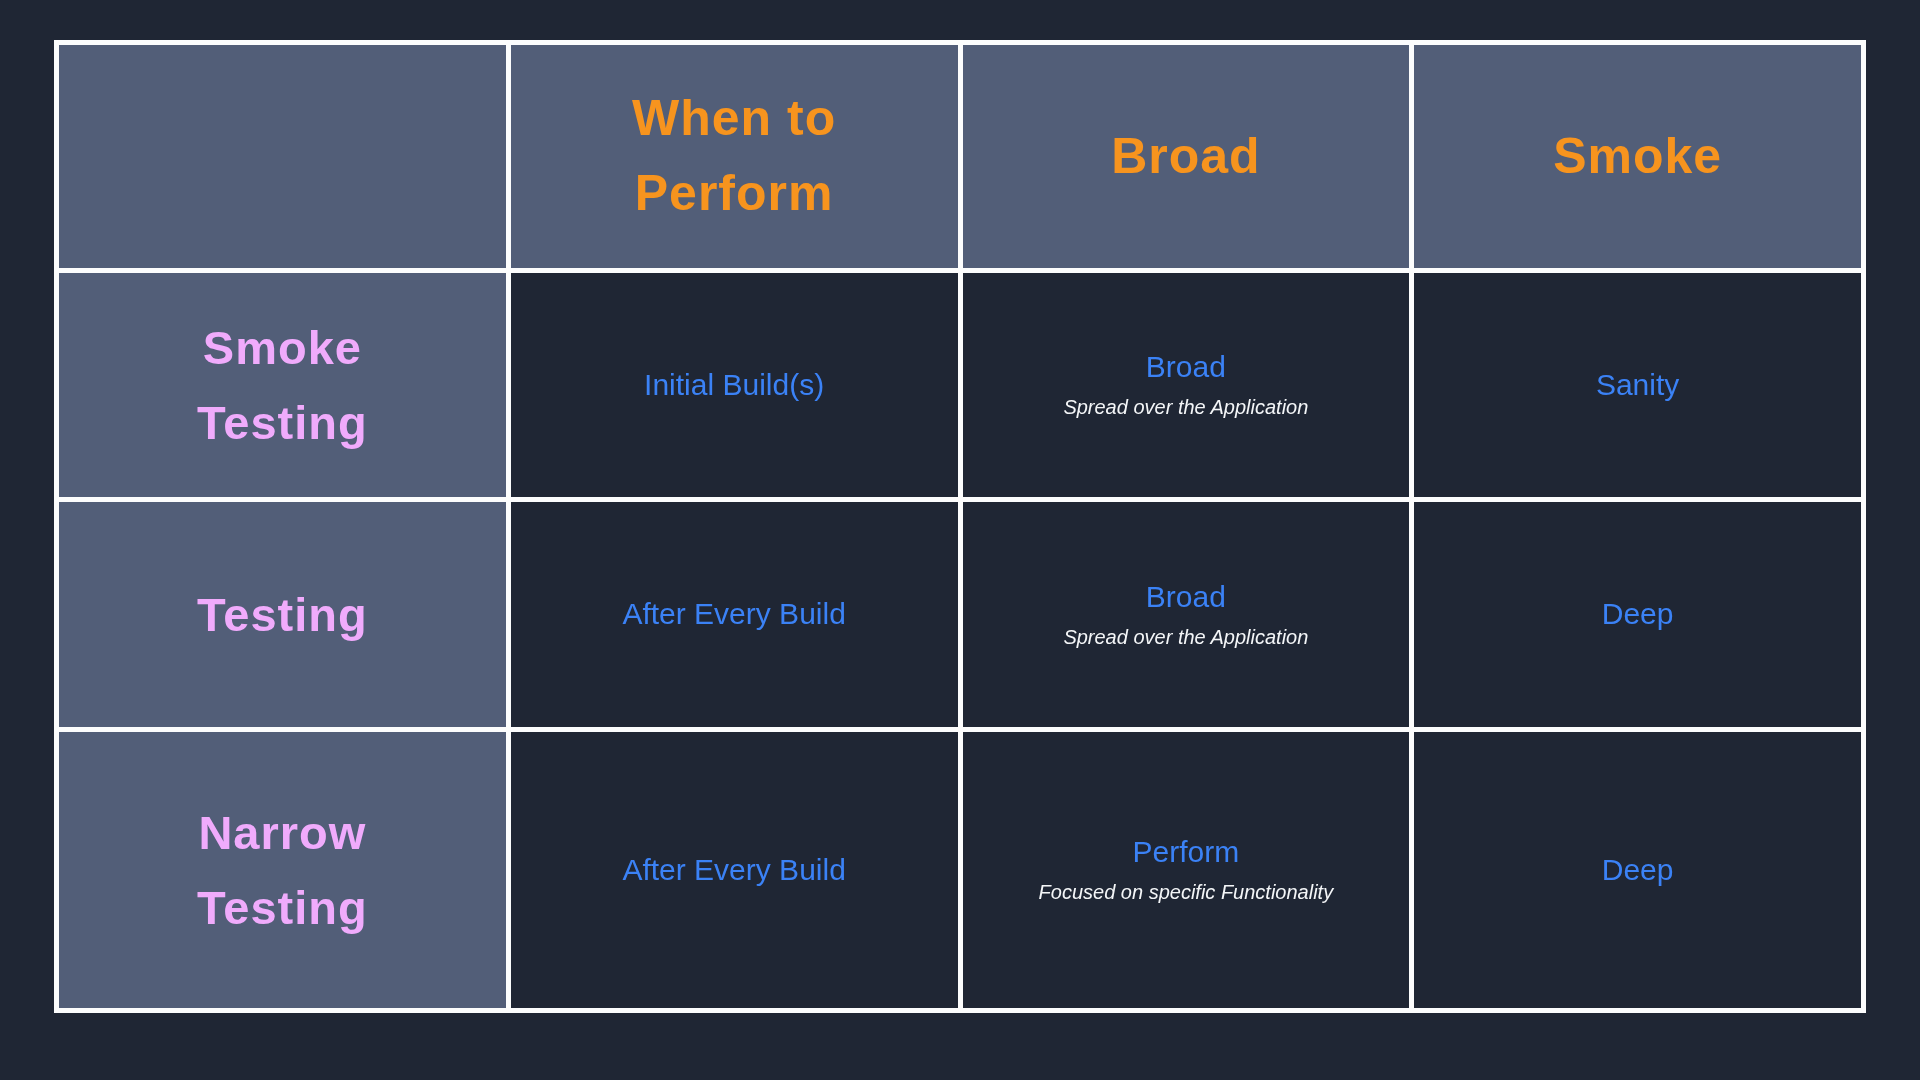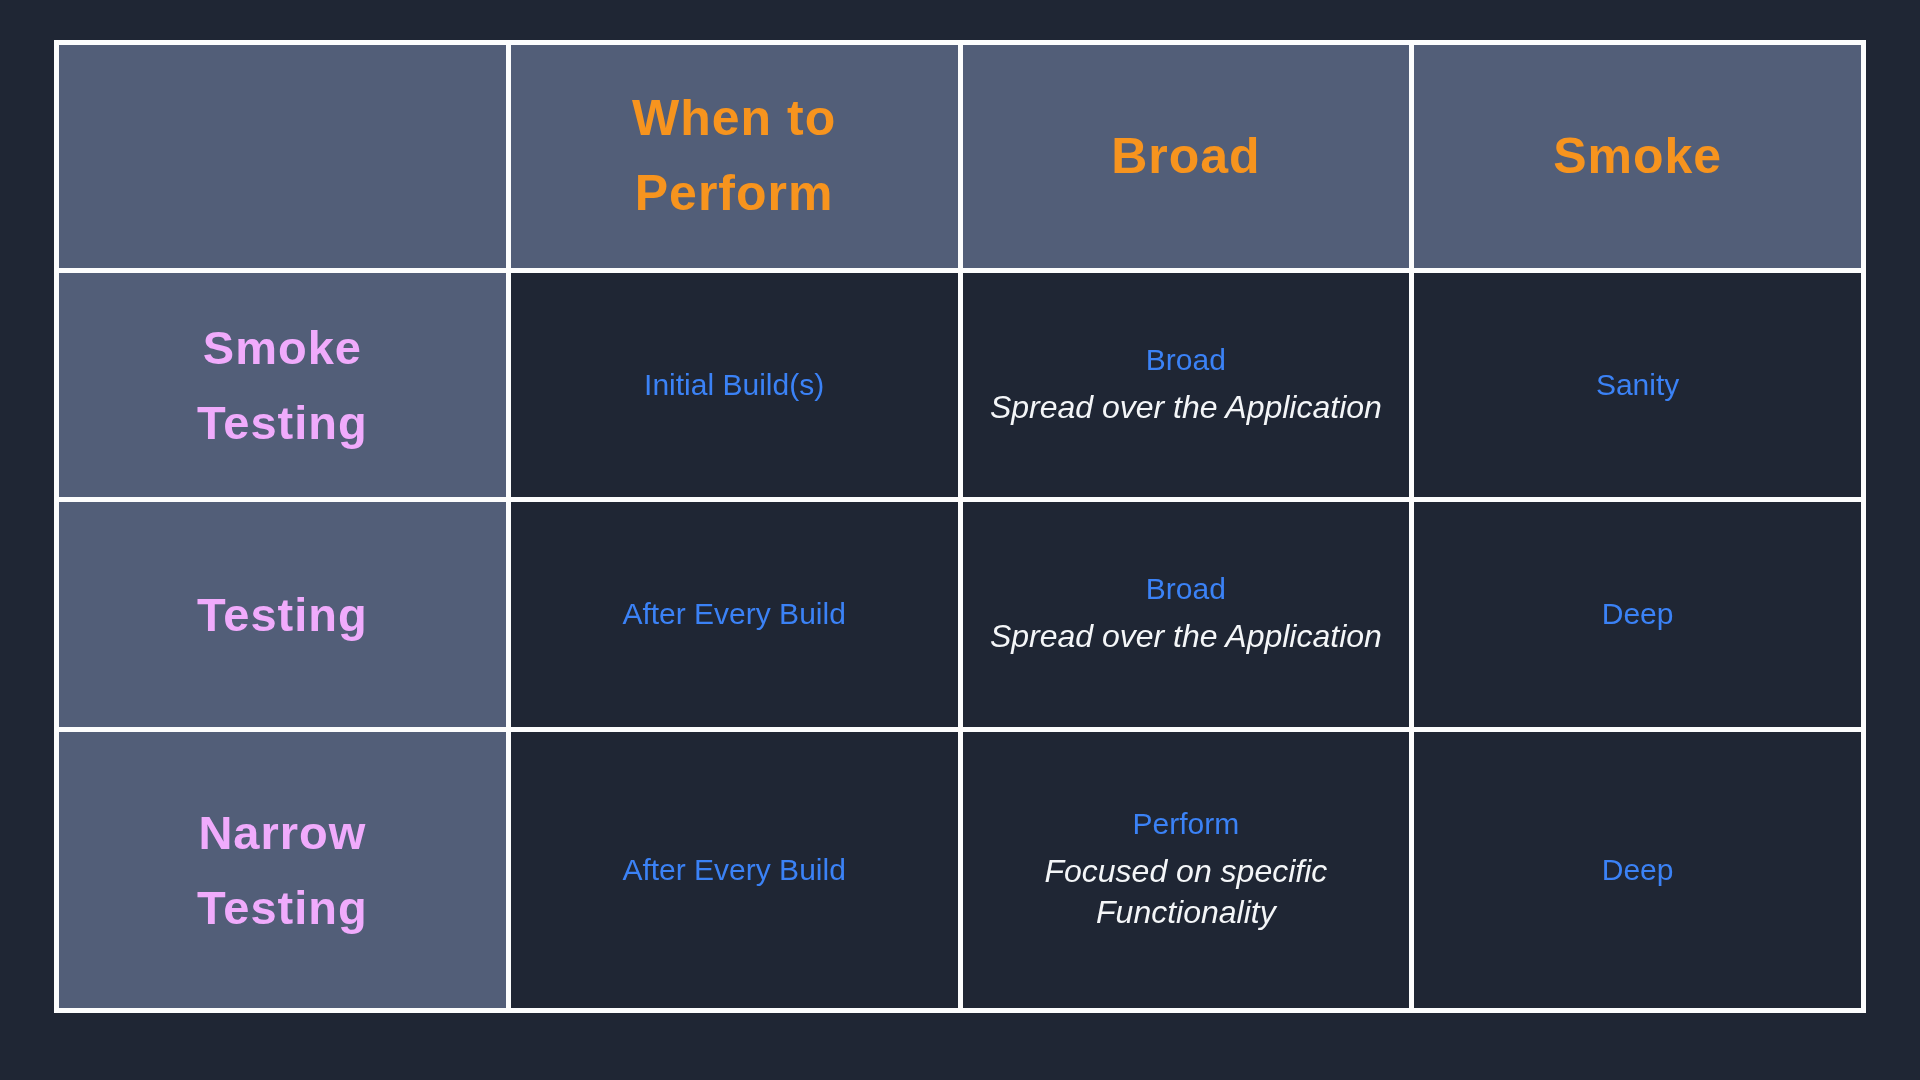--- a/index.html
+++ b/index.html
@@ -68,21 +68,21 @@
     color: #3b82f6;
     font-weight: 400;
     font-size: 30px;
     line-height: 1.2;
   }
 
   .note-text {
     color: #F4F6F8;
     font-weight: 400;
     font-style: italic;
-    font-size: 32px;
+    font-size: 20px;
     line-height: 1.3;
     margin-top: 9px;
   }
 </style>
 </head>
 <body>
 
 <div class="canvas">
 
   <div class="comparison-table">

